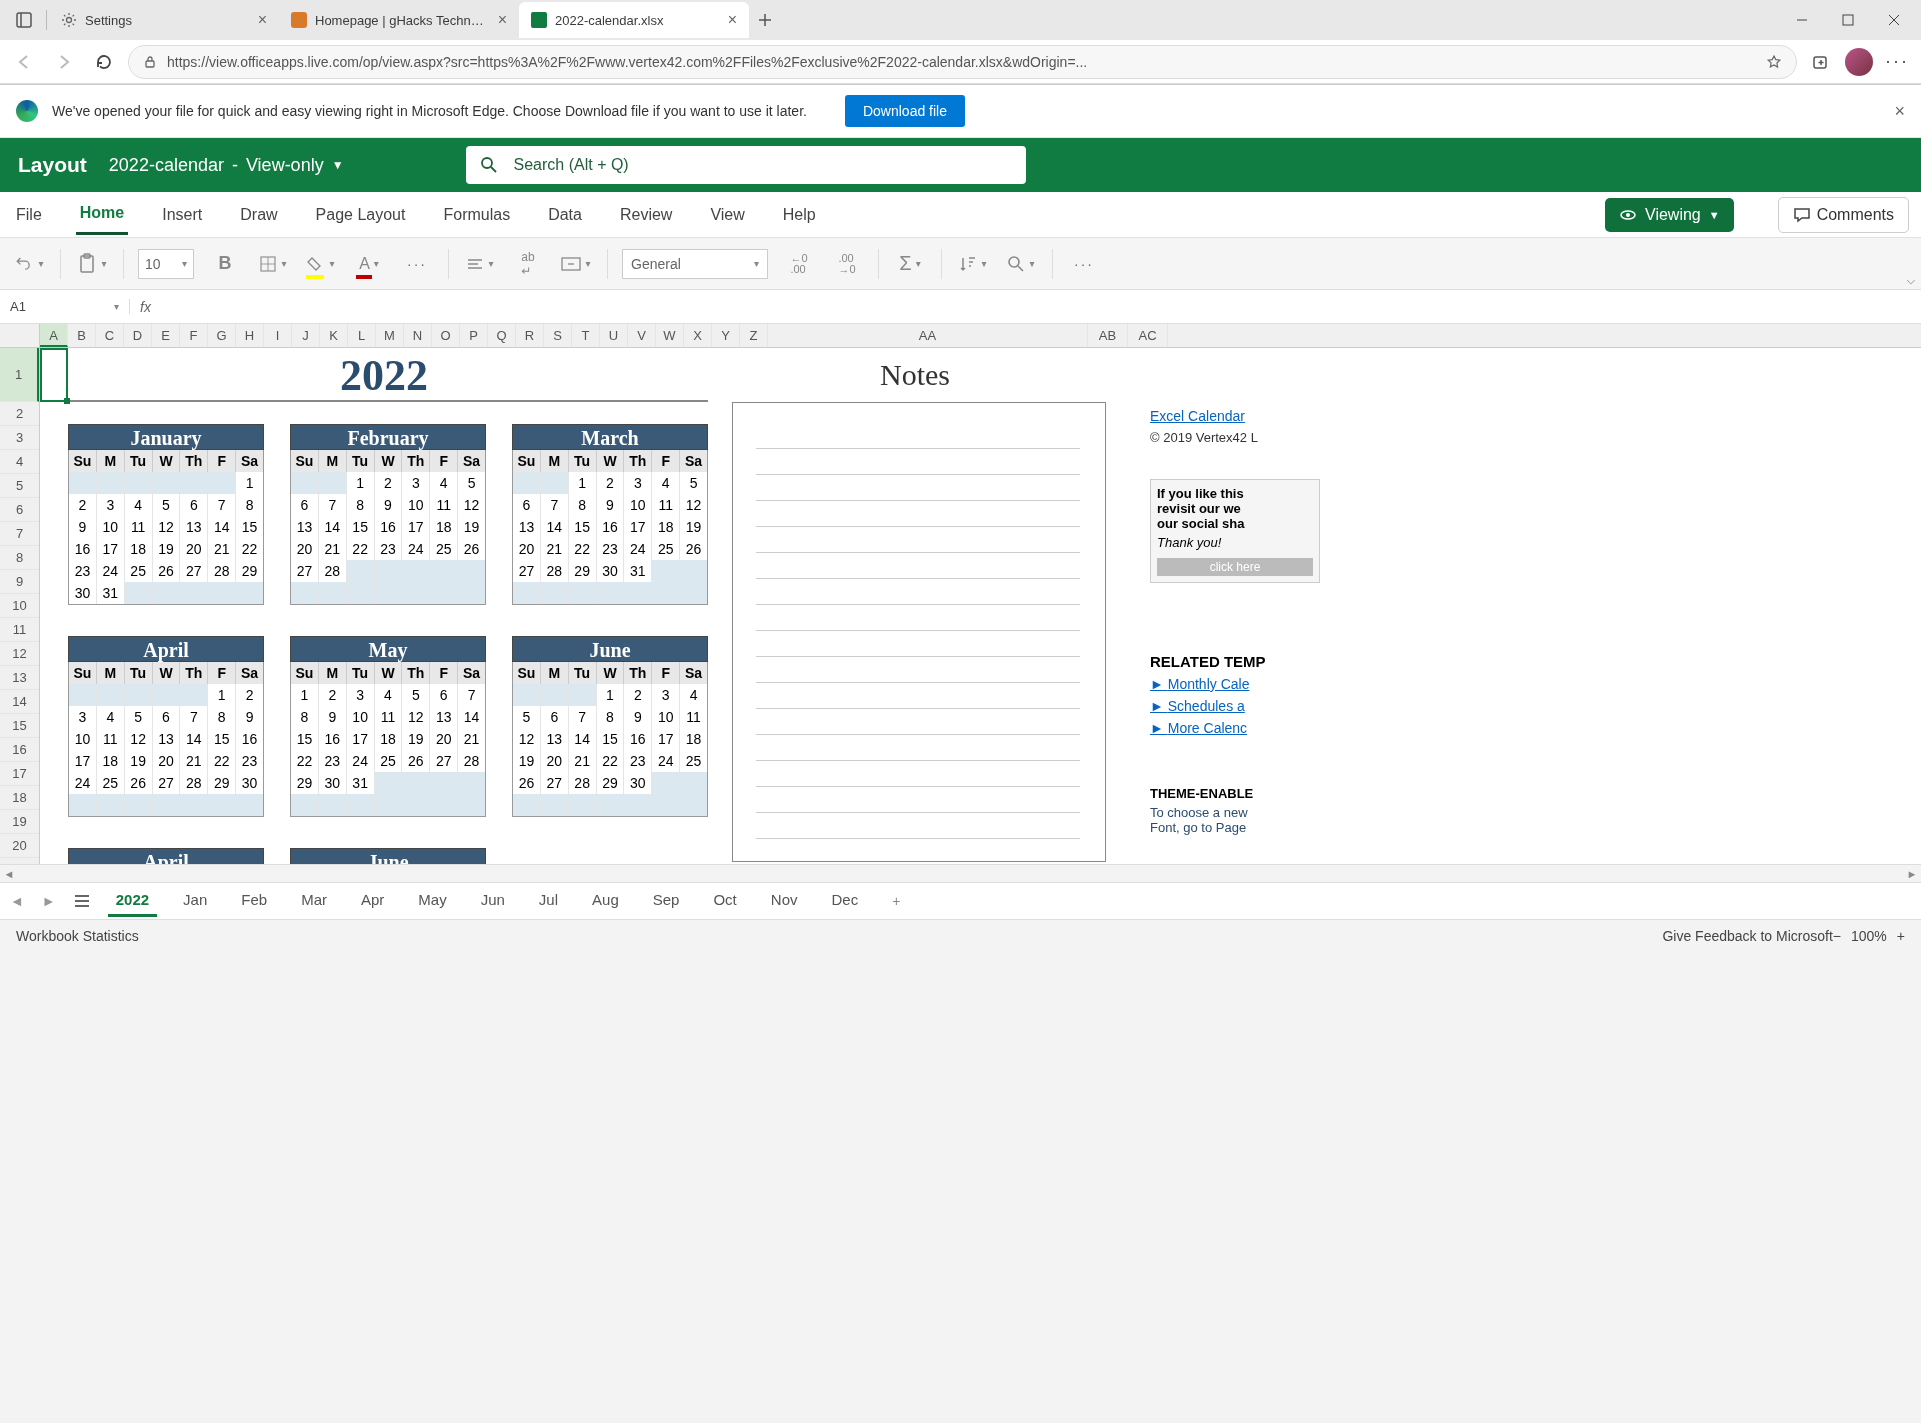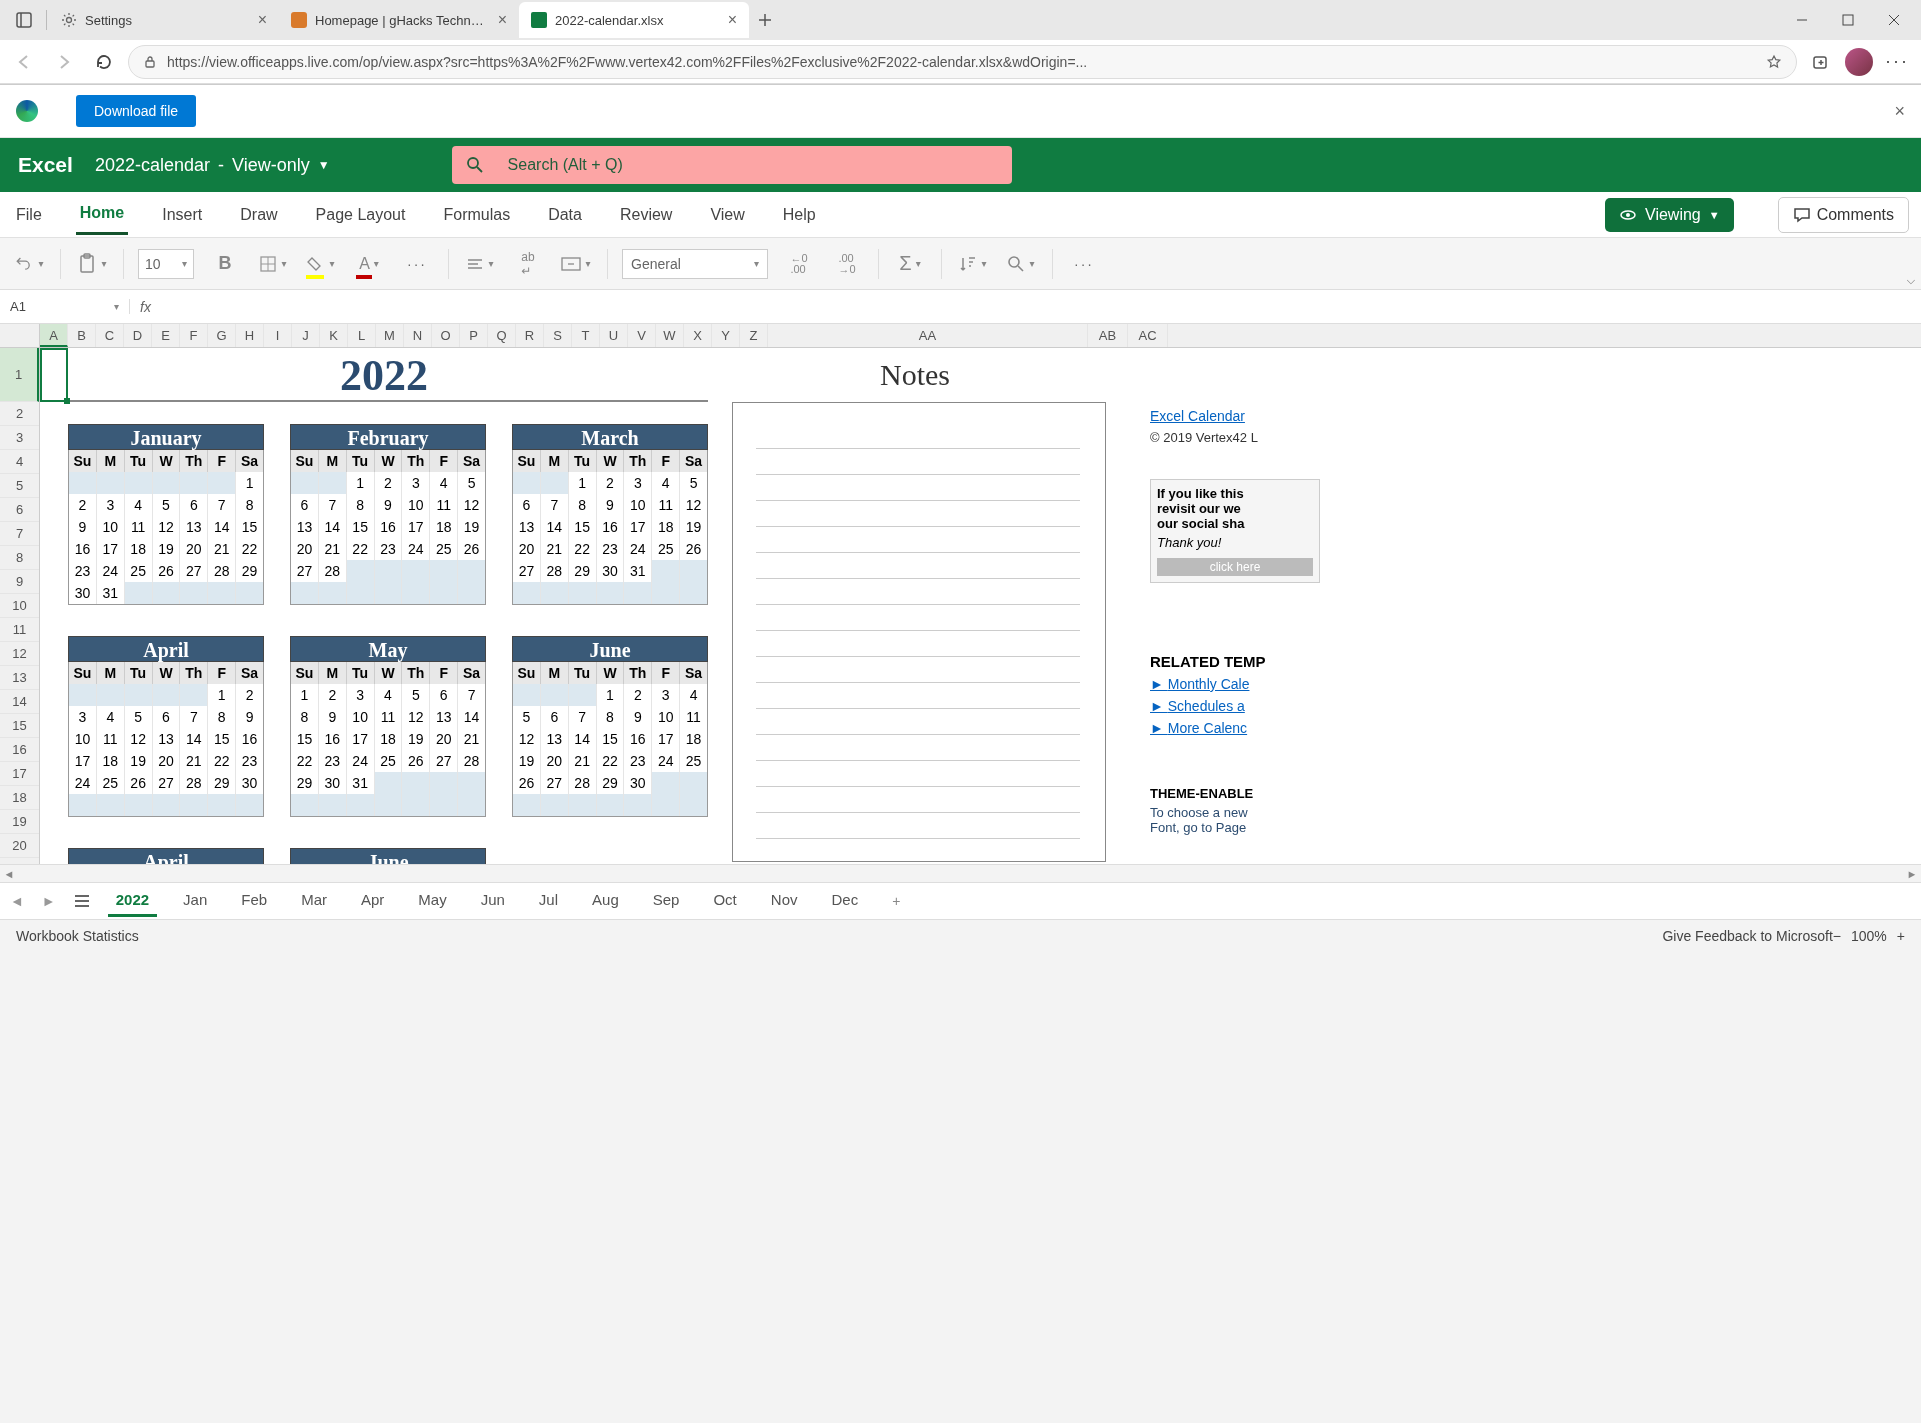--- a/index.html
+++ b/index.html
@@ -30,21 +30,21 @@
     .edge-icon { width: 22px; height: 22px; border-radius: 50%; background: conic-gradient(#0c59a4,#33c481,#34a853,#0c59a4); }
     .notif-text { flex: 0 0 auto; color: #333; font-size: 14px; }
     .download-btn { background: #0078d4; color: #fff; border: none; padding: 8px 18px; border-radius: 3px; font-size: 14px; margin-left: 24px; }
     .notif-close { margin-left: auto; color: #666; font-size: 18px; }
 
     
     .excel-header { background: #107c41; color: #fff; display: flex; align-items: center; height: 54px; padding: 0 18px; gap: 22px; }
     .excel-brand { font-size: 21px; font-weight: 600; }
     .doc-name { font-size: 18px; display: flex; align-items: center; gap: 8px; }
     .doc-name .chev { font-size: 12px; }
-    .search-box { margin-left: 100px; background: #fca5a5; border-radius: 4px; height: 38px; width: 560px; display: flex; align-items: center; padding: 0 14px; gap: 24px; color: #225e3a; }
+    .search-box { margin-left: 100px; background: #ffffff; border-radius: 4px; height: 38px; width: 560px; display: flex; align-items: center; padding: 0 14px; gap: 16px; color: #225e3a; }
     .search-box input { background: transparent; border: none; outline: none; font-size: 16px; color: #225e3a; width: 100%; }
     .search-box input::placeholder { color: #225e3a; }
 
     
     .ribbon-tabs { background: #fff; display: flex; align-items: center; height: 46px; padding: 0 12px; gap: 30px; border-bottom: 1px solid #e1e1e1; position: relative; }
     .ribbon-tabs .rtab { font-size: 16px; color: #444; padding: 10px 4px; }
     .ribbon-tabs .rtab.active { color: #107c41; border-bottom: 3px solid #14532d; font-weight: 600; }
     .viewing-btn { margin-left: auto; background: #0f703b; color: #fff; padding: 8px 14px; border-radius: 5px; display: flex; align-items: center; gap: 8px; font-size: 16px; }
     .comments-btn { display: flex; align-items: center; gap: 6px; padding: 8px 14px; border: 1px solid #ccc; border-radius: 5px; margin-left: 14px; font-size: 16px; color: #333; }
 
@@ -221,26 +221,27 @@
           <line x1="6.5" y1="9.5" x2="11.5" y2="9.5" stroke="#555" stroke-width="1.5"></line>
         </svg>
       </div>
     <div class="avatar"></div>
     <div class="nav-btn enabled" style="font-size:18px;letter-spacing:2px;">···</div>
   </div>
 </div>
 
 <div class="notif-bar">
   <div class="edge-icon"></div>
+  <span class="notif-text">We've opened your file for quick and easy viewing right in Microsoft Edge. Choose Download file if you want to use it later.</span>
   <button class="download-btn">Download file</button>
   <span class="notif-close">×</span>
 </div>
 
 <div class="excel-header">
-  <span class="excel-brand">Excel</span>
+  <span class="excel-brand">Layout</span>
   <span class="doc-name">
     <span>2022-calendar</span>
     <span>-</span>
     <span>View-only</span>
     <span class="chev">▼</span>
   </span>
   <div class="search-box">
     <span>
         <svg width="18" height="18">
           <circle cx="7" cy="7" r="5" fill="none" stroke="#225e3a" stroke-width="1.8"></circle>

